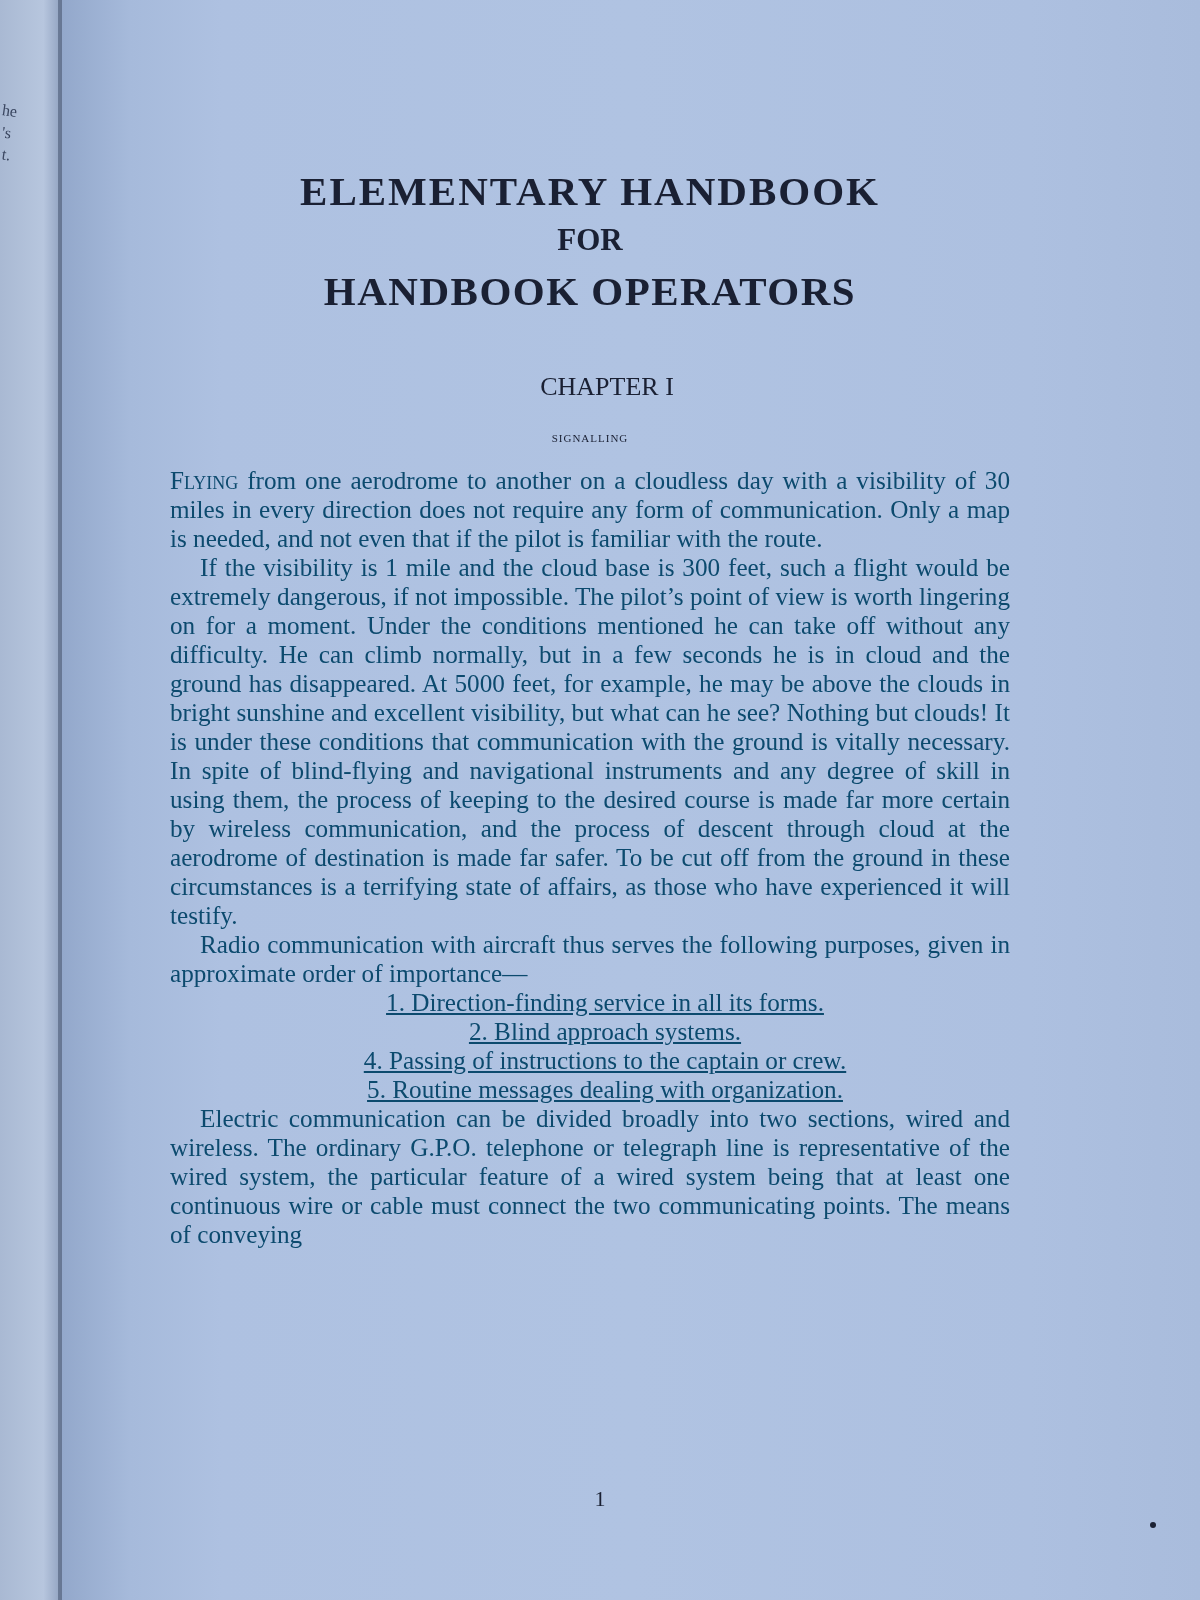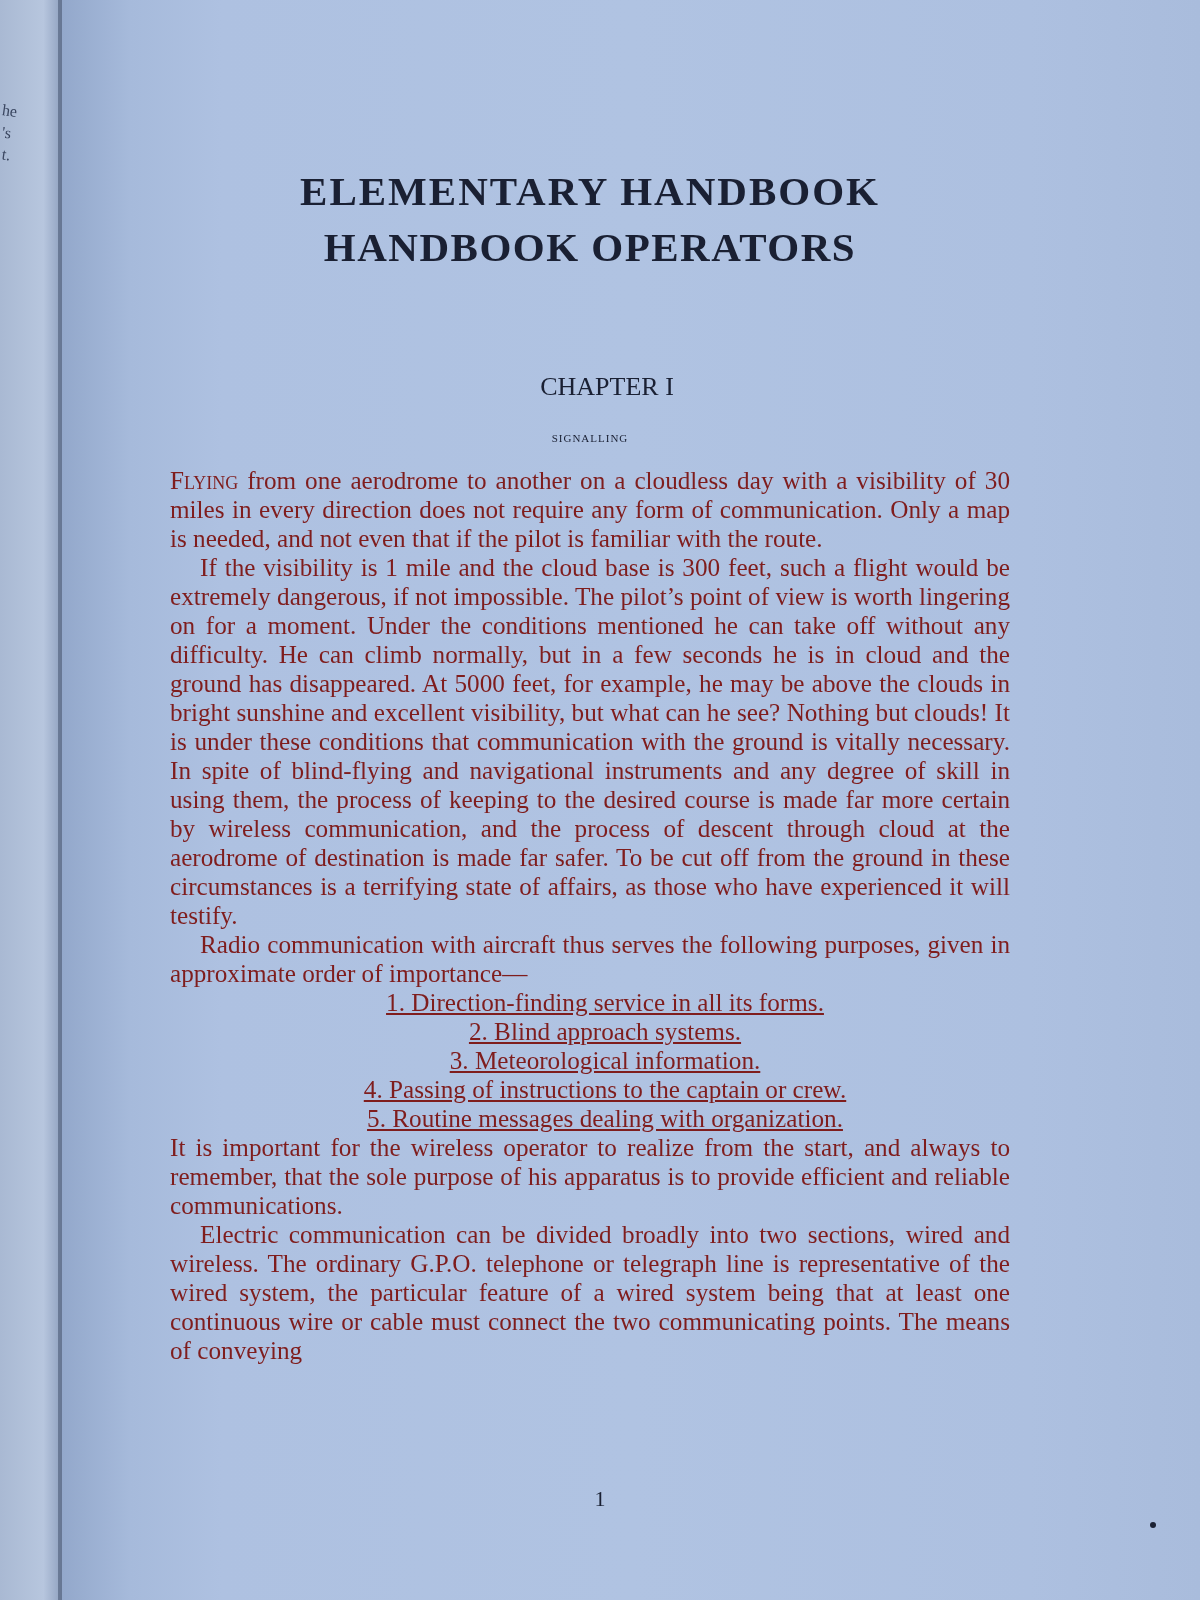--- a/index.html
+++ b/index.html
@@ -87,21 +87,21 @@
       letter-spacing: 1px;
       color: #1a2033;
     }
     .body-text {
       position: absolute;
       left: 170px; top: 466px;
       width: 840px;
       font-family: "Liberation Serif", serif;
       font-size: 25.2px;
       line-height: 29px;
-      color: #7f1d1d;
+      color: #0c4a6e;
       text-align: justify;
     }
     .body-text p {
       margin: 0;
     }
     .indent { text-indent: 30px; }
     .smallcaps { font-variant: small-caps; }
     ol.purposes {
       list-style: none;
       margin: 0;
@@ -135,36 +135,35 @@
   <div class="bleed" style="top:122px;">'s</div>
   <div class="bleed" style="top:144px;">t.</div>
 </div>
 <div class="spine-shadow"></div>
 
 <div class="page">
 </div>
 
 <div class="title-block">
   <div class="title-line1">ELEMENTARY HANDBOOK</div>
+  <div class="title-line2">FOR</div>
   <div class="title-line3">HANDBOOK OPERATORS</div>
 </div>
 
 <div class="chapter">CHAPTER I</div>
 <div class="subheading">SIGNALLING</div>
 
 <div class="body-text">
   <p><span class="smallcaps">Flying</span><span> from one aerodrome to another on a cloudless day with a visibility of 30 miles in every direction does not require any form of communication. Only a map is needed, and not even that if the pilot is familiar with the route.</span></p>
   <p class="indent">If the visibility is 1 mile and the cloud base is 300 feet, such a flight would be extremely dangerous, if not impossible. The pilot’s point of view is worth lingering on for a moment. Under the conditions mentioned he can take off without any difficulty. He can climb normally, but in a few seconds he is in cloud and the ground has disappeared. At 5000 feet, for example, he may be above the clouds in bright sunshine and excellent visibility, but what can he see? Nothing but clouds! It is under these conditions that communication with the ground is vitally necessary. In spite of blind-flying and navigational instruments and any degree of skill in using them, the process of keeping to the desired course is made far more certain by wireless communication, and the process of descent through cloud at the aerodrome of destination is made far safer. To be cut off from the ground in these circumstances is a terrifying state of affairs, as those who have experienced it will testify.</p>
   <p class="indent">Radio communication with aircraft thus serves the following purposes, given in approximate order of importance—</p>
   <ol class="purposes">
     <li>1. Direction-finding service in all its forms.</li>
     <li>2. Blind approach systems.</li>
-    <li>3. Meteorological information.</li>
     <li>4. Passing of instructions to the captain or crew.</li>
     <li>5. Routine messages dealing with organization.</li>
   </ol>
-  <p>It is important for the wireless operator to realize from the start, and always to remember, that the sole purpose of his apparatus is to provide efficient and reliable communications.</p>
   <p class="indent">Electric communication can be divided broadly into two sections, wired and wireless. The ordinary G.P.O. telephone or telegraph line is representative of the wired system, the particular feature of a wired system being that at least one continuous wire or cable must connect the two communicating points. The means of conveying</p>
 </div>
 
 <div class="page-number">1</div>
 
 <div class="speck" style="left:1150px; top:1522px;"></div>
 
 </body></html>

